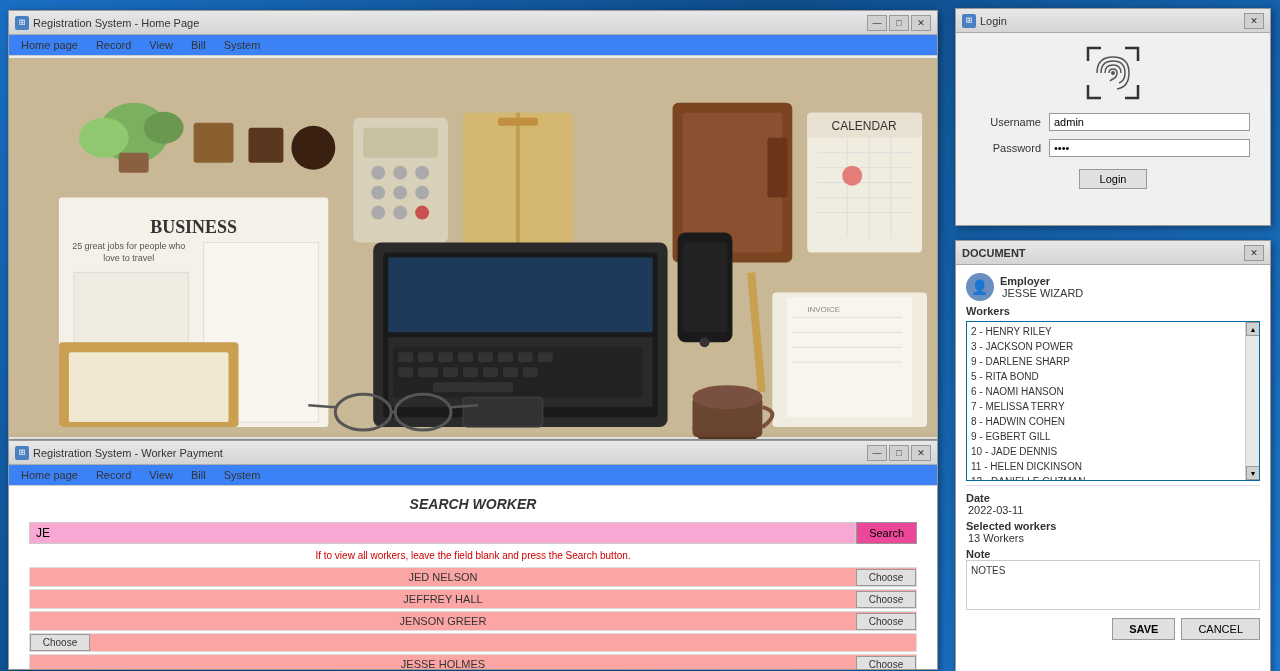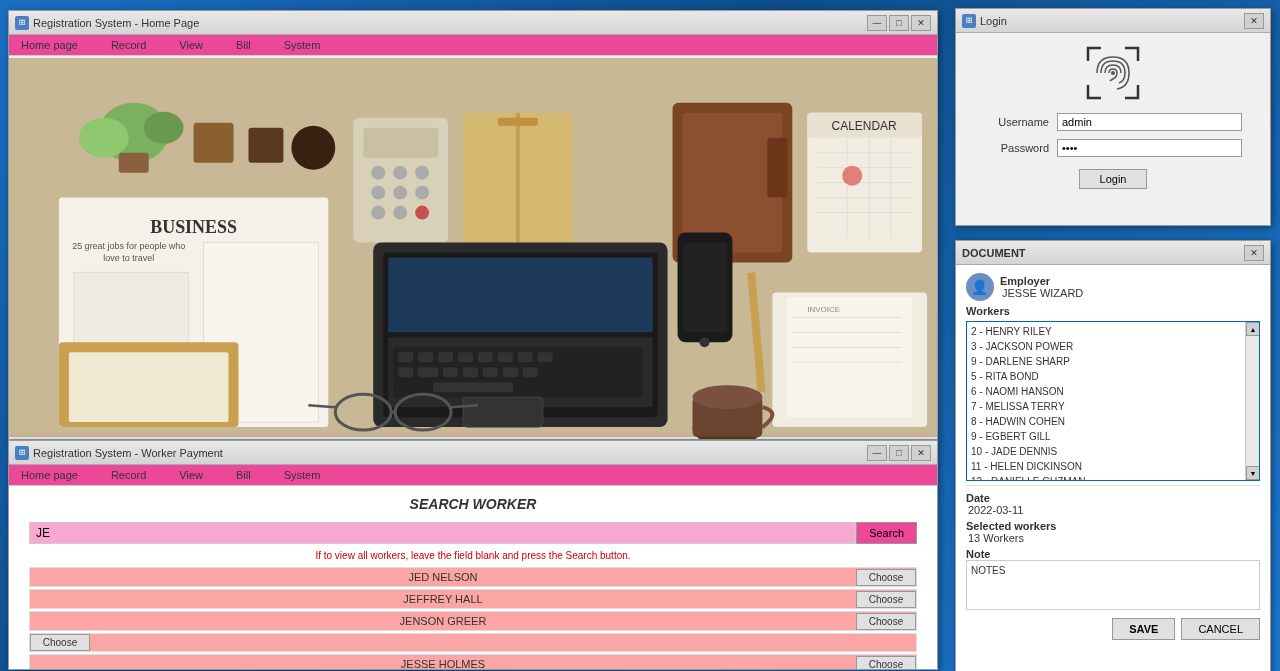--- a/index.html
+++ b/index.html
@@ -76,25 +76,25 @@
       font-size: 9px;
       display: flex;
       align-items: center;
       justify-content: center;
       cursor: pointer;
       color: #333;
     }
 
     
     .menubar {
-      background: #ec4899;
+      background: #3b82f6;
       border-bottom: 1px solid #ccc;
       display: flex;
       padding: 2px 4px;
-      gap: 17px;
+      gap: 2px;
       flex-shrink: 0;
     }
 
     .menu-item {
       padding: 2px 8px;
       font-size: 11px;
       color: #333;
       cursor: pointer;
       border-radius: 2px;
     }
@@ -210,21 +210,21 @@
       width: 316px;
       height: 218px;
     }
 
     .login-content {
       flex: 1;
       background: #f0f0f0;
       display: flex;
       flex-direction: column;
       align-items: center;
-      padding: 10px 28px;
+      padding: 10px 20px;
       gap: 10px;
     }
 
     .fingerprint-icon {
       width: 60px;
       height: 60px;
       display: flex;
       align-items: center;
       justify-content: center;
     }

